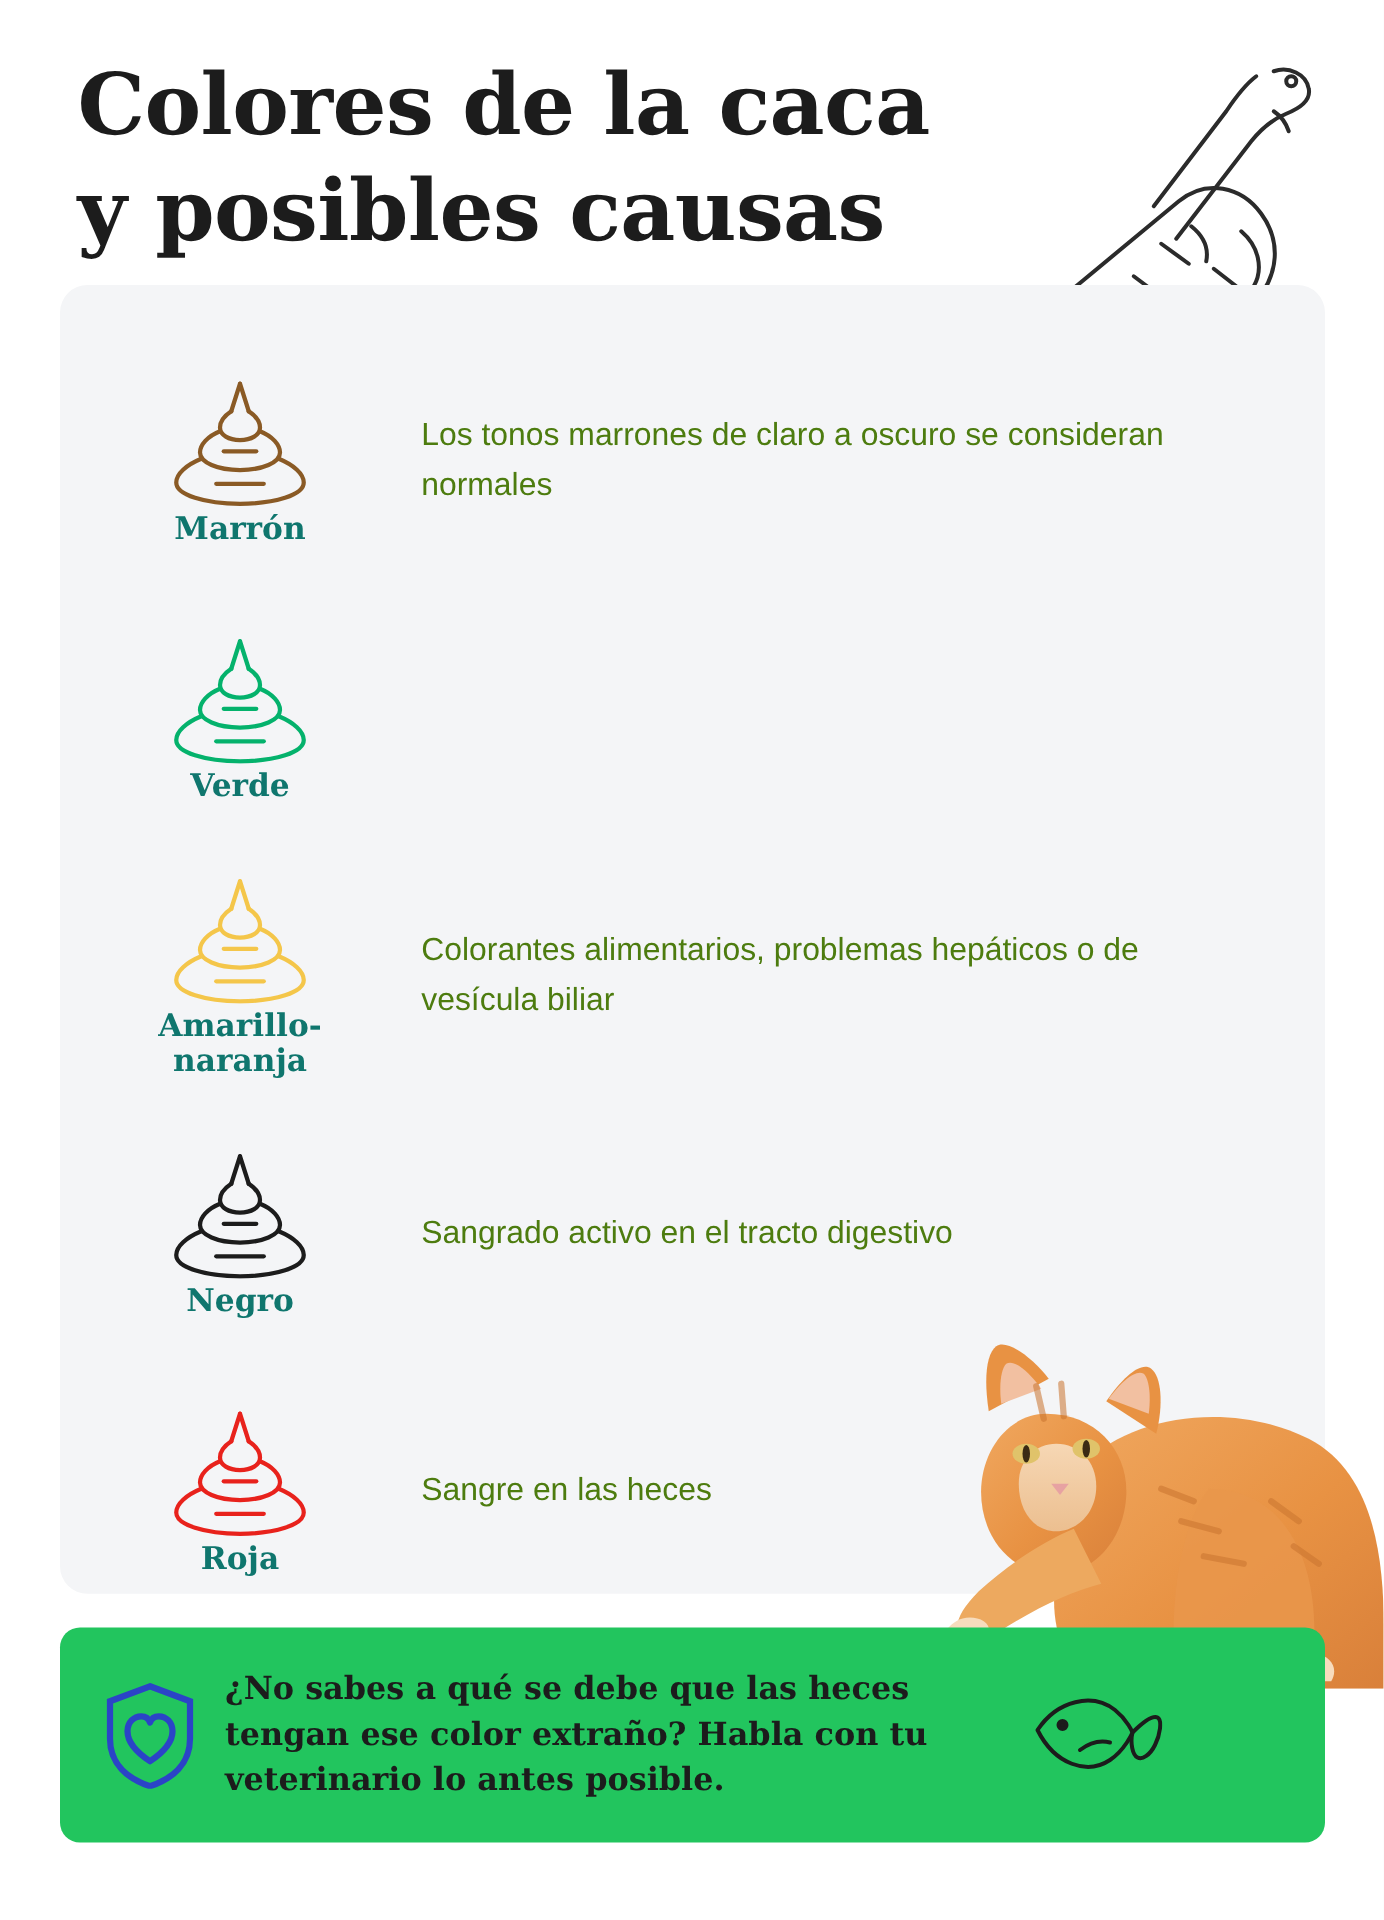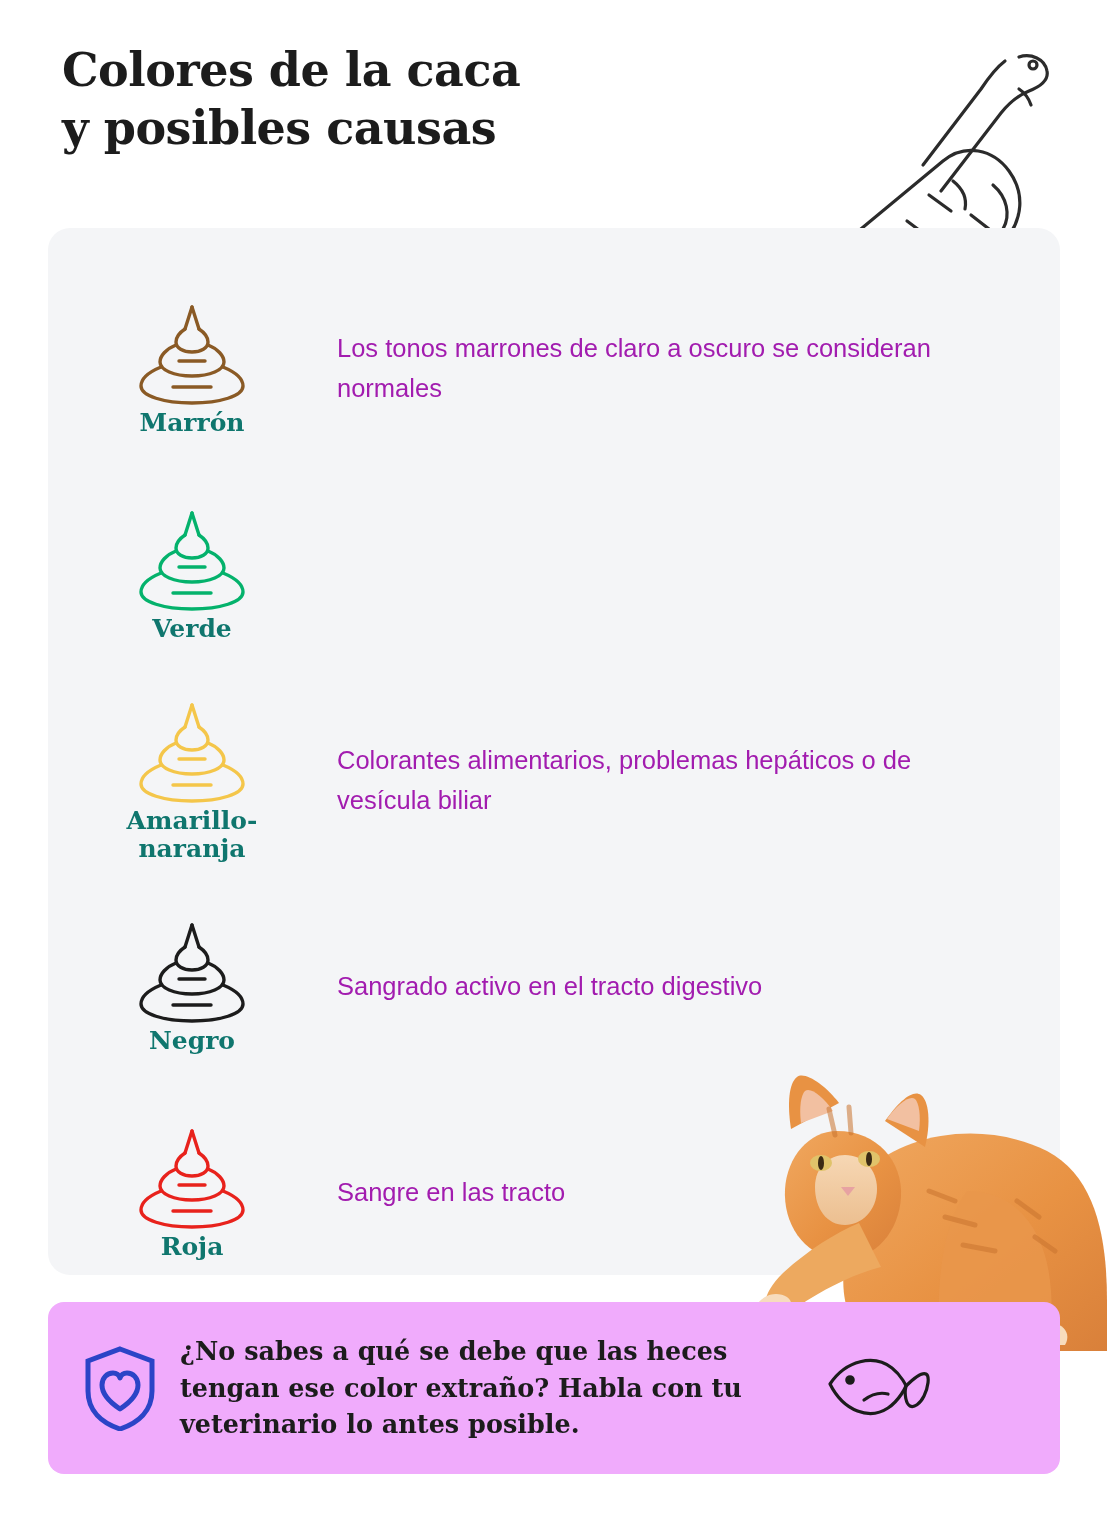--- a/index.html
+++ b/index.html
@@ -19,21 +19,21 @@
     height: 1536px;
   }
 
   
   .title {
     position: absolute;
     left: 62px;
     top: 42px;
     font-family: "DejaVu Serif", "Liberation Serif", serif;
     font-weight: bold;
-    font-size: 46px;
+    font-size: 68px;
     line-height: 1.25;
     color: #1c1c1c;
     letter-spacing: -0.5px;
     white-space: pre-line;
   }
 
   
   .scoop {
     position: absolute;
     right: 30px;
@@ -87,21 +87,21 @@
     font-size: 25px;
     color: #0f766e;
     margin-top: 4px;
     line-height: 1.12;
     white-space: pre-line;
   }
 
   .row-text {
     font-size: 25.5px;
     line-height: 1.55;
-    color: #a21caf;
+    color: #4d7c0f;
     padding-left: 45px;
     max-width: 700px;
   }
 
   
   .cat {
     position: absolute;
     right: 0;
     bottom: 185px;
     width: 390px;
@@ -109,21 +109,21 @@
     pointer-events: none;
   }
 
   
   .banner {
     position: absolute;
     left: 48px;
     bottom: 62px;
     width: 1012px;
     height: 172px;
-    background: #f0abfc;
+    background: #22c55e;
     border-radius: 16px;
     display: flex;
     align-items: center;
     padding: 0 36px;
   }
 
   .banner-shield {
     flex: 0 0 72px;
     width: 72px;
     height: 86px;
@@ -270,21 +270,21 @@
             <path d="M59 6 l-7 22"></path>
             <path d="M52 28 c-6 4 -9 9 -9 13 c0 6 7 10 16 10 c9 0 16 -4 16 -10 c0 -4 -3 -9 -9 -13"></path>
             <path d="M43 44 c-10 4 -16 11 -16 17 c0 8 14 14 32 14 c18 0 32 -6 32 -14 c0 -6 -6 -13 -16 -17"></path>
             <path d="M28 66 c-12 5 -20 12 -20 19 c0 10 23 17 51 17 c28 0 51 -7 51 -17 c0 -7 -8 -14 -20 -19"></path>
             <path d="M46 60 h26"></path>
             <path d="M40 86 h38"></path>
           </g>
         </svg>
         <div class="row-label">Roja</div>
       </div>
-      <div class="row-text">Sangre en las tracto</div>
+      <div class="row-text">Sangre en las heces</div>
     </div>
 
   </div>
 
   <svg class="cat" viewBox="0 0 390 360">
     <defs>
       <linearGradient id="furA" x1="0" y1="0" x2="1" y2="1">
         <stop offset="0%" stop-color="#f0a860"></stop>
         <stop offset="55%" stop-color="#e89243"></stop>
         <stop offset="100%" stop-color="#d9803a"></stop>

